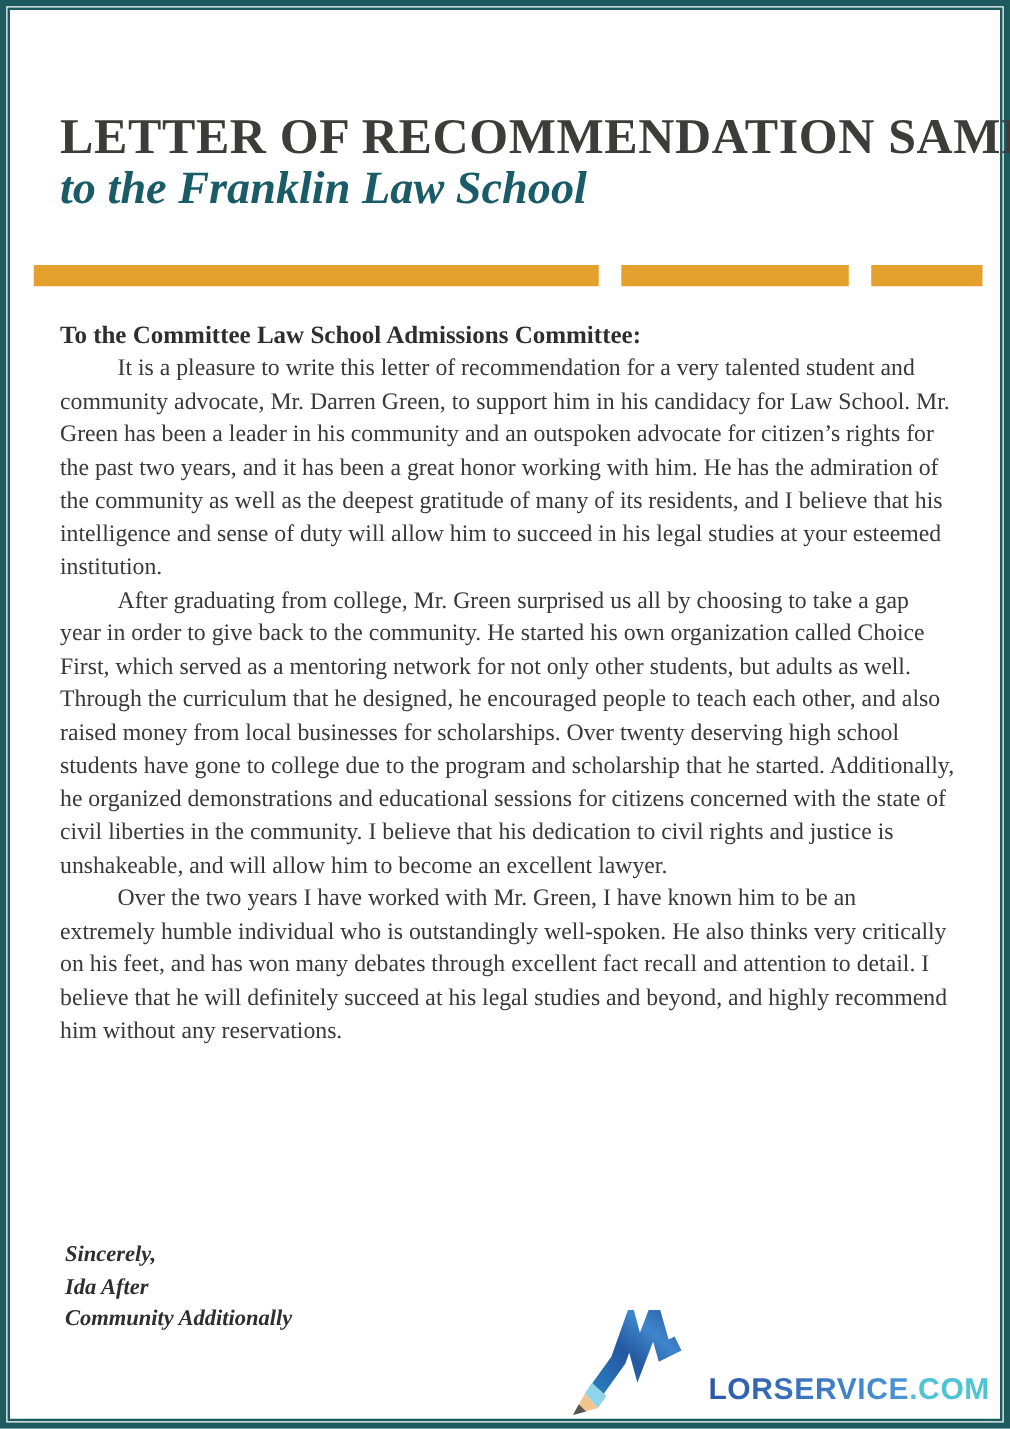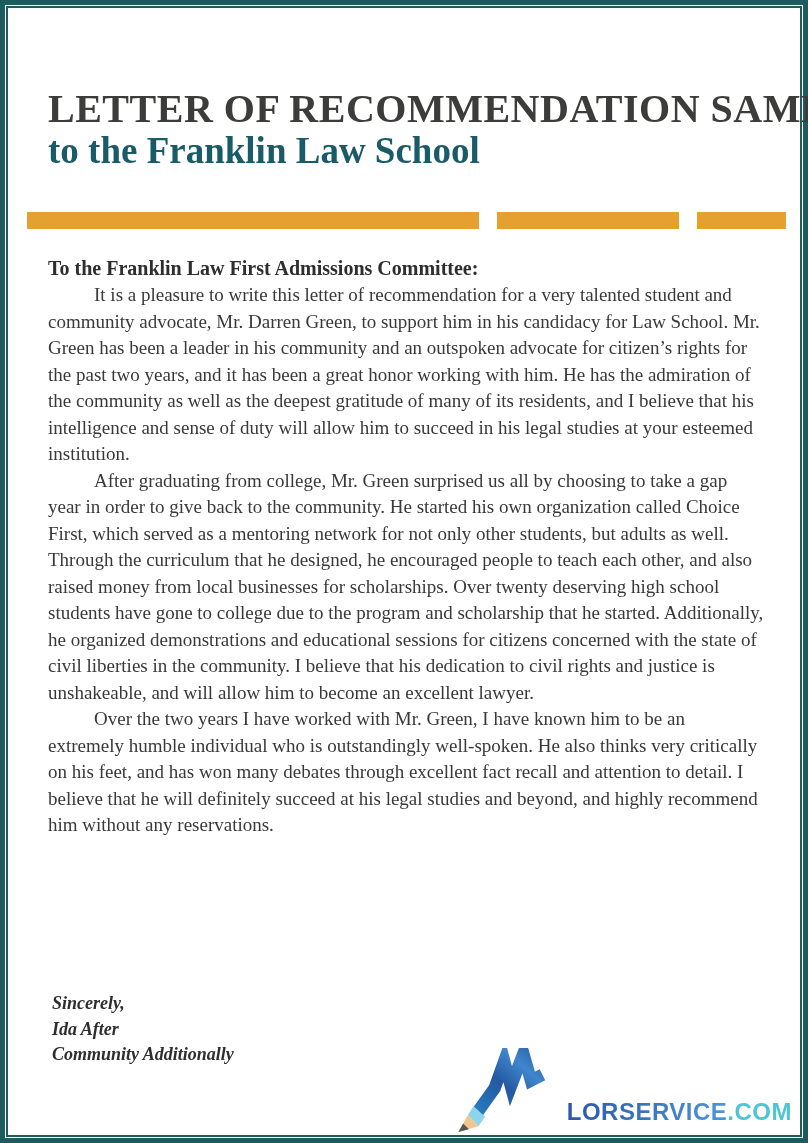--- a/index.html
+++ b/index.html
@@ -20,21 +20,21 @@
   .frame-outer{position:absolute; inset:0; border:5px solid var(--frame); pointer-events:none;}
   .frame-inner{position:absolute; inset:6px; border:2px solid var(--frame); pointer-events:none;}
 
   .title-block{position:absolute; left:48px; top:92px; width:700px;}
   .title-line1{
     font-size:40px; font-weight:700; color:var(--heading-gray);
     letter-spacing:0.5px; line-height:34px; white-space:nowrap;
   }
   .title-line2{
     font-size:37px; font-weight:700; color:var(--heading-teal);
-    line-height:42px; margin-top:4px; white-space:nowrap;
+    line-height:42px; margin-top:4px; white-space:nowrap;font-style:italic;
   }
 
   .divider-bars{position:absolute; left:27px; top:212px; height:17px; display:flex; gap:18px;}
   .bar{height:17px; background:var(--accent-orange);}
   .bar-long{width:452px;}
   .bar-mid{width:182px;}
   .bar-short{width:89px;}
 
   .letter{position:absolute; left:48px; top:254px; width:716px; color:var(--body-text);}
   .salutation{font-size:20px; font-weight:700; line-height:28px; color:#2e2e2e;}
@@ -72,21 +72,21 @@
     <div class="title-line2">to the Franklin Law School</div>
   </header>
 
   <div class="divider-bars">
     <span class="bar bar-long"></span>
     <span class="bar bar-mid"></span>
     <span class="bar bar-short"></span>
   </div>
 
   <main class="letter">
-    <p class="salutation">To the Franklin Law First Admissions Committee:</p>
+    <p class="salutation">To the Committee Law School Admissions Committee:</p>
     <p class="body-para">It is a pleasure to write this letter of recommendation for a very talented student and community advocate, Mr. Darren Green, to support him in his candidacy for Law School. Mr. Green has been a leader in his community and an outspoken advocate for citizen’s rights for the past two years, and it has been a great honor working with him. He has the admiration of the community as well as the deepest gratitude of many of its residents, and I believe that his intelligence and sense of duty will allow him to succeed in his legal studies at your esteemed institution.</p>
     <p class="body-para">After graduating from college, Mr. Green surprised us all by choosing to take a gap year in order to give back to the community. He started his own organization called Choice First, which served as a mentoring network for not only other students, but adults as well. Through the curriculum that he designed, he encouraged people to teach each other, and also raised money from local businesses for scholarships. Over twenty deserving high school students have gone to college due to the program and scholarship that he started. Additionally, he organized demonstrations and educational sessions for citizens concerned with the state of civil liberties in the community. I believe that his dedication to civil rights and justice is unshakeable, and will allow him to become an excellent lawyer.</p>
     <p class="body-para">Over the two years I have worked with Mr. Green, I have known him to be an extremely humble individual who is outstandingly well-spoken. He also thinks very critically on his feet, and has won many debates through excellent fact recall and attention to detail. I believe that he will definitely succeed at his legal studies and beyond, and highly recommend him without any reservations.</p>
   </main>
 
   <div class="signature">
     <div>Sincerely,</div>
     <div>Ida After</div>
     <div>Community Additionally</div>
   </div>

